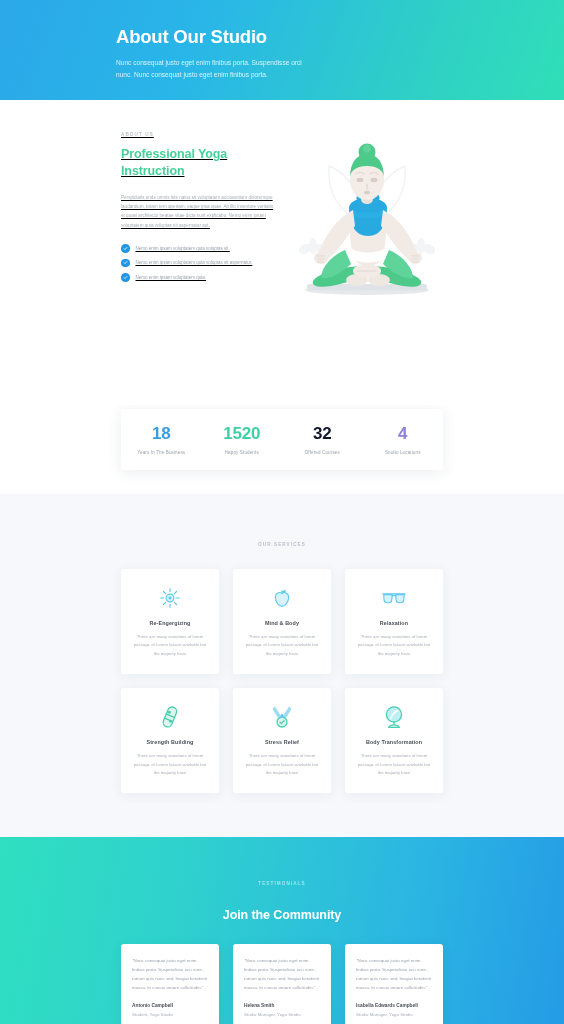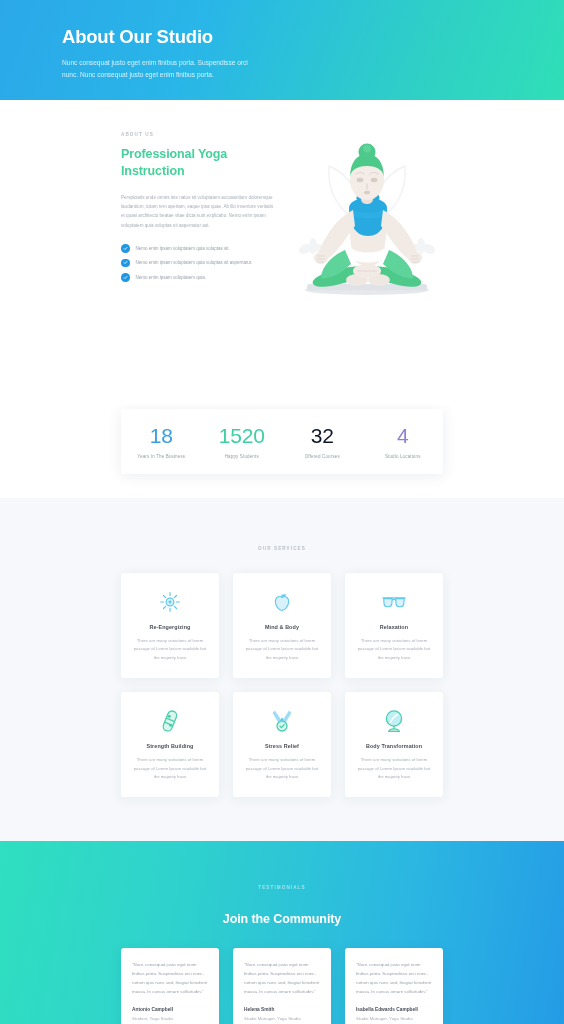--- a/index.html
+++ b/index.html
@@ -10,21 +10,21 @@
     background: #ffffff;
     font-family: "Liberation Sans", sans-serif;
     -webkit-font-smoothing: antialiased;
   }
 
   
   .hero {
     position: relative;
     height: 100px;
     background: linear-gradient(110deg, #2ba8e8 0%, #29b6e8 35%, #2fd0c5 75%, #2fdfb8 100%);
-    padding: 26px 0 0 62px;
+    padding: 26px 0 0 116px;
   }
   .hero-title {
     color: #ffffff;
     font-size: 18.5px;
     font-weight: bold;
     letter-spacing: -0.2px;
     line-height: 1.2;
   }
   .hero-sub {
     margin-top: 9px;
@@ -40,20 +40,21 @@
     background: #ffffff;
     padding: 28px 0 0 0;
     height: 305px;
     position: relative;
   }
   .about-inner {
     width: 322px;
     margin: 0 auto;
     position: relative;
     display: flex;
+    text-decoration: underline;
   }
   .about-left { width: 170px; padding-top: 4px; }
   .eyebrow {
     color: #b9bfc9;
     font-size: 4.6px;
     letter-spacing: 1.1px;
     font-weight: bold;
     text-transform: uppercase;
   }
   .about-h2 {
@@ -109,22 +110,22 @@
     width: 322px;
     margin: 0 auto;
     background: #ffffff;
     border-radius: 3px;
     box-shadow: 0 2px 14px rgba(60,80,110,0.10);
     display: flex;
     padding: 16px 0 15px 0;
   }
   .stat { flex: 1; text-align: center; }
   .stat-num {
-    font-size: 21px;
-    font-weight: normal;
+    font-size: 17px;
+    font-weight: bold;
     line-height: 1;
     letter-spacing: -0.2px;
   }
   .stat-label {
     margin-top: 8px;
     color: #9aa1ab;
     font-size: 4.5px;
     letter-spacing: 0.15px;
   }
 

